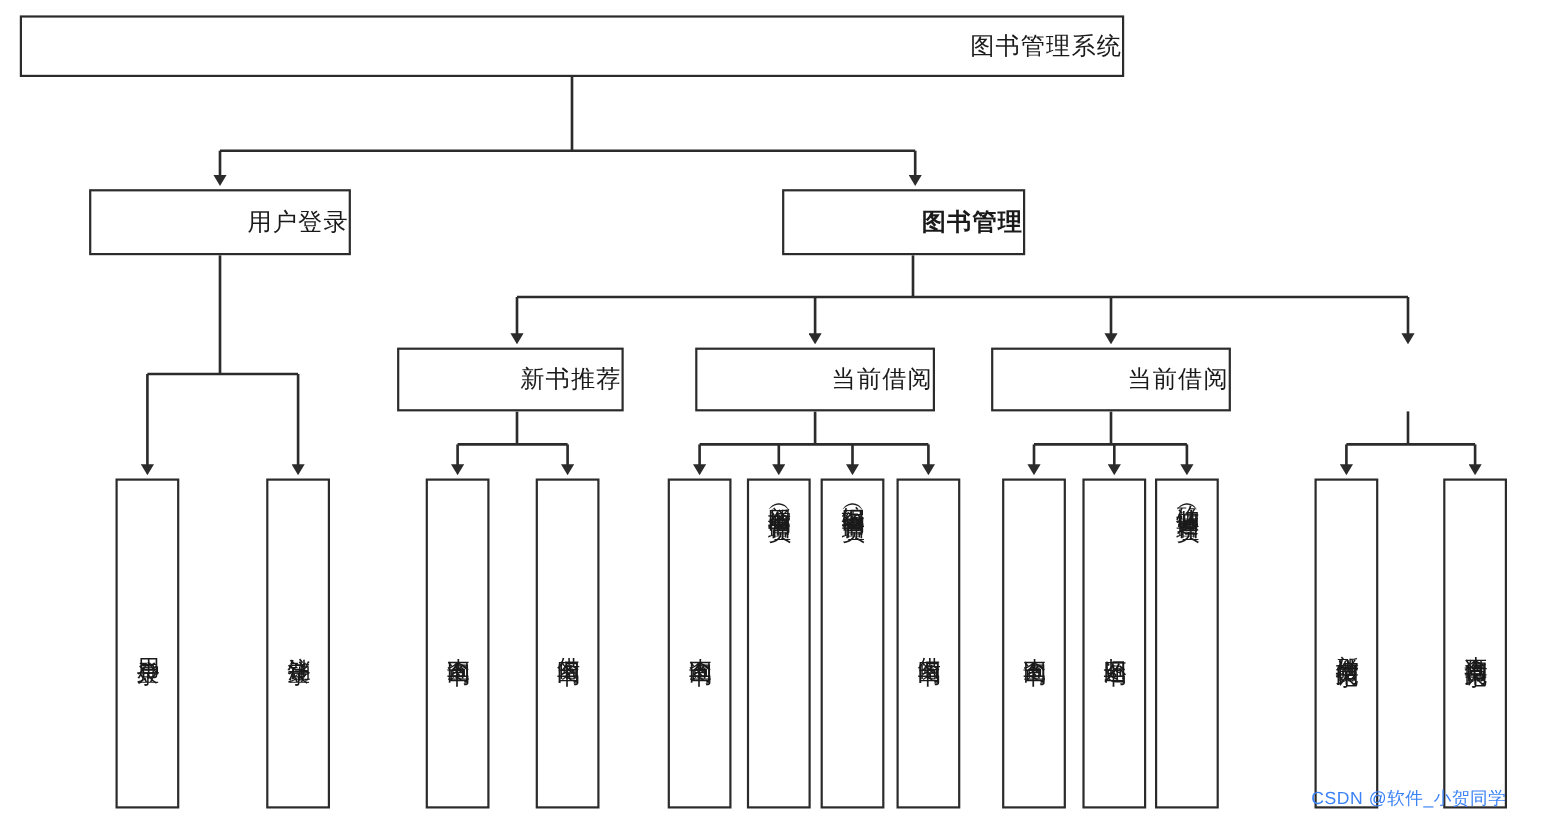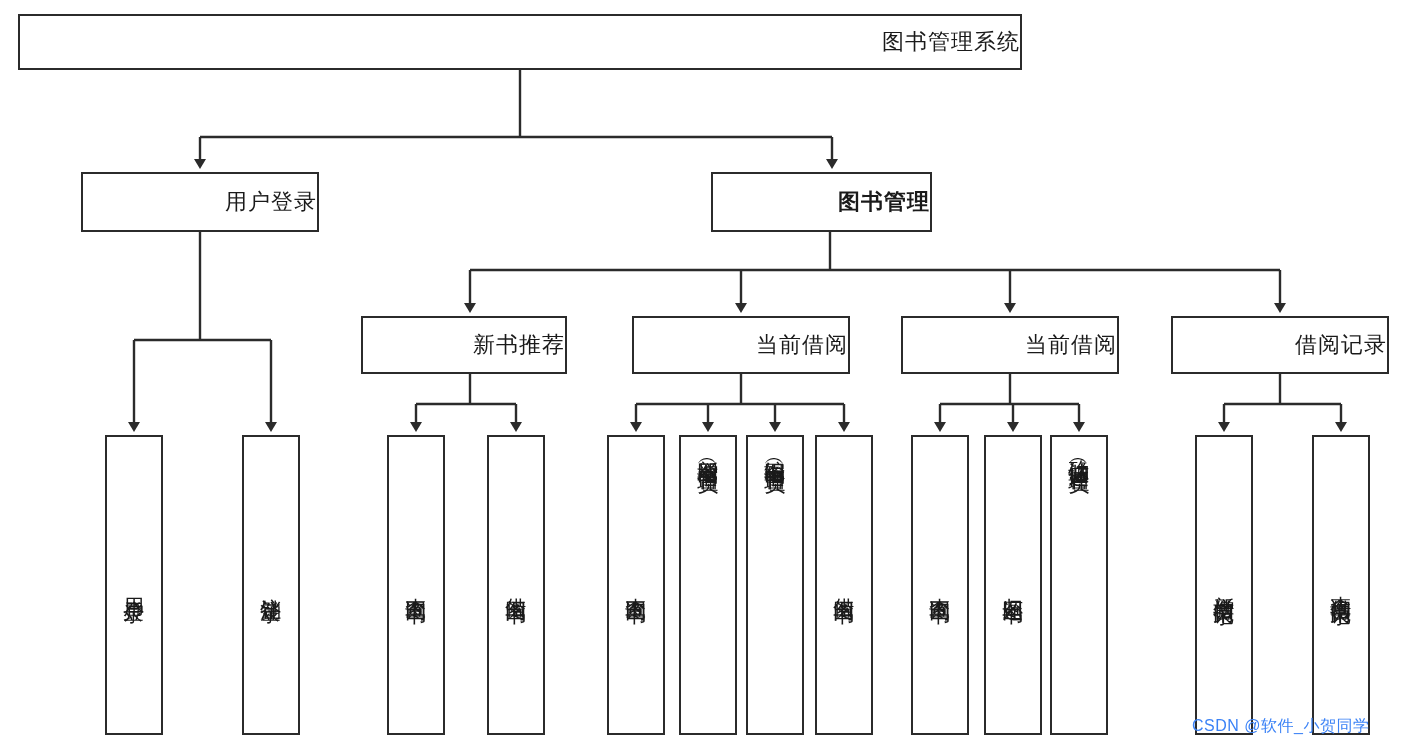--- a/index.html
+++ b/index.html
@@ -132,23 +132,20 @@
 
   <div class="node horiz" style="left:361px; top:316px; width:206px; height:58px;">
     <span class="node-label">新书推荐</span>
   </div>
   <div class="node horiz" style="left:632px; top:316px; width:218px; height:58px;">
     <span class="node-label">当前借阅</span>
   </div>
   <div class="node horiz" style="left:901px; top:316px; width:218px; height:58px;">
     <span class="node-label">当前借阅</span>
   </div>
-  <div class="node horiz" style="left:1171px; top:316px; width:218px; height:58px;">
-    <span class="node-label">借阅记录</span>
-  </div>
 
   <div class="node vert" style="left:105px; top:435px; width:58px; height:300px;">
     <span class="node-label">用户登录</span>
   </div>
   <div class="node vert" style="left:242px; top:435px; width:58px; height:300px;">
     <span class="node-label">注销登录</span>
   </div>
 
   <div class="node vert" style="left:387px; top:435px; width:58px; height:300px;">
     <span class="node-label">查询图书</span>

